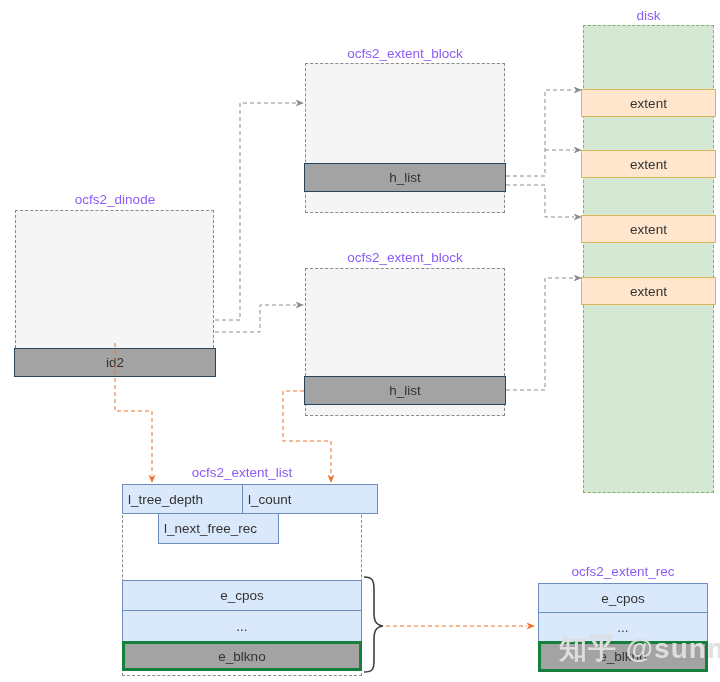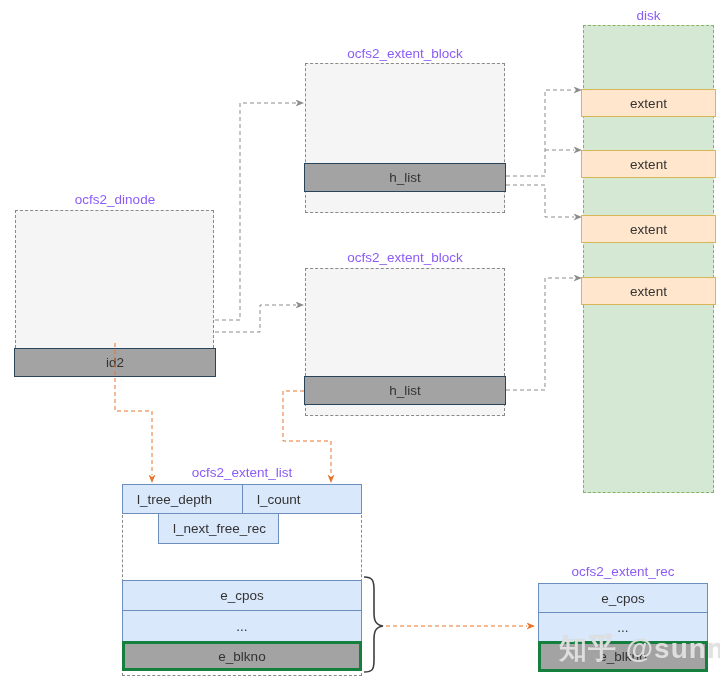--- a/index.html
+++ b/index.html
@@ -13,21 +13,21 @@
     line-height:15px;
   }
   .gray-box{background:#f5f5f5;border:1px dashed #8a8a8a;}
   .row{
     font-size:13.5px;display:flex;align-items:center;justify-content:center;
     box-sizing:border-box;white-space:nowrap;
   }
   .row-darkborder{background:#a3a3a3;border:1px solid #29455c;}
   .row-blue{background:#dae8fc;border:1px solid #6c8ebf;}
   .row-green{background:#a3a3a3;border:3px solid #15803d;}
-  .cell-left{justify-content:flex-start;padding-left:14px;}
+  .cell-left{justify-content:flex-start;padding-left:5px;}
   .disk-region{background:#d5e8d4;border:1px dashed #82b366;}
   .extent-box{
     background:#ffe6cc;border:1px solid #d6b656;
     font-size:13.5px;display:flex;align-items:center;justify-content:center;margin-top:12px;
   }
   .dashed-container{background:#ffffff;border:1px dashed #8a8a8a;}
   svg.overlay{position:absolute;left:0;top:0;pointer-events:none;}
   .watermark{
     font-size:28px;font-weight:bold;letter-spacing:1px;
     color:rgba(226,226,226,0.95);
@@ -73,21 +73,21 @@
   <span>id2</span>
 </div>
 
 <div class="abs title" style="left:122px;top:465px;width:240px;">ocfs2_extent_list</div>
 
 <div class="abs dashed-container" style="left:122px;top:510px;width:240px;height:166px;"></div>
 
 <div class="abs row row-blue cell-left" style="left:122px;top:484px;width:121px;height:30px;">
   <span>l_tree_depth</span>
 </div>
-<div class="abs row row-blue cell-left" style="left:242px;top:484px;width:120px;height:30px;">
+<div class="abs row row-blue cell-left" style="left:242px;top:484px;width:136px;height:30px;">
   <span>l_count</span>
 </div>
 <div class="abs row row-blue cell-left" style="left:122px;top:513px;width:121px;height:31px;margin-left:36px;">
   <span>l_next_free_rec</span>
 </div>
 
 <div class="abs row row-blue" style="left:122px;top:580px;width:240px;height:31px;">
   <span>e_cpos</span>
 </div>
 <div class="abs row row-blue" style="left:122px;top:610px;width:240px;height:32px;">

